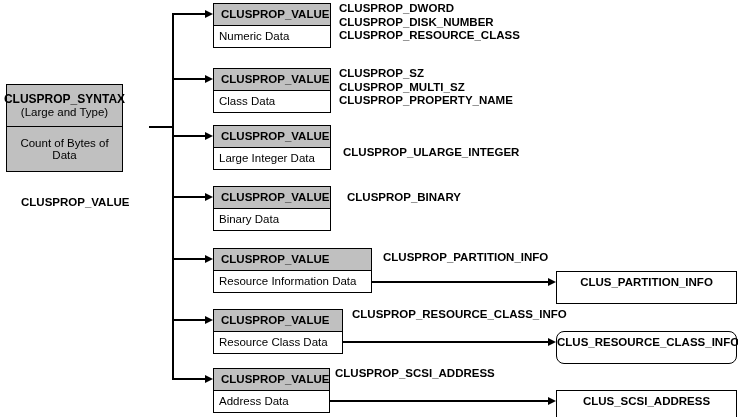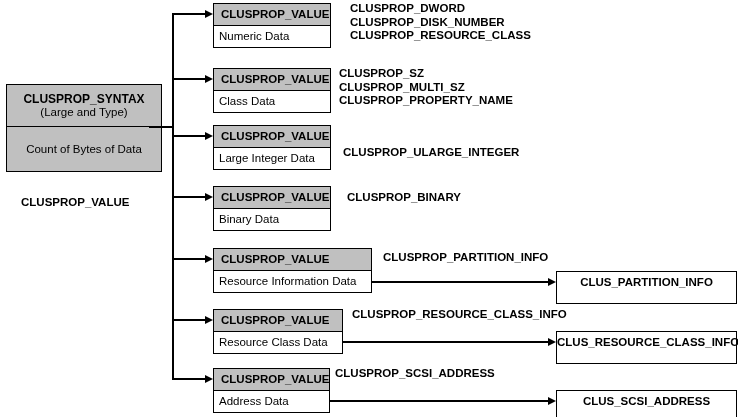--- a/index.html
+++ b/index.html
@@ -11,21 +11,21 @@
   html,body{margin:0;padding:0;}
   body{background:var(--bg);font-family:"Liberation Sans",sans-serif;color:var(--text);}
   .canvas{position:relative;width:738px;height:417px;background:var(--bg);overflow:hidden;
           font-size:11.5px;}
   .hline{position:absolute;height:2px;background:var(--line);}
   .vline{position:absolute;width:2px;background:var(--line);}
   .arrow{position:absolute;width:0;height:0;
          border-top:4px solid transparent;border-bottom:4px solid transparent;
          border-left:8px solid var(--line);}
   
-  .root-box{position:absolute;left:6px;top:84px;width:156px;height:88px;
+  .root-box{position:absolute;left:6px;top:84px;width:117px;height:88px;
             background:var(--fill);border:1px solid var(--line);box-sizing:border-box;}
   .root-top{height:42px;border-bottom:1px solid var(--line);box-sizing:border-box;
             display:flex;flex-direction:column;align-items:center;justify-content:center;
             text-align:center;line-height:13px;}
   .root-top .ttl{font-weight:bold;font-size:12px;}
   .root-bottom{height:44px;display:flex;align-items:center;justify-content:center;text-align:center;}
   .caption{position:absolute;left:21px;top:196px;font-weight:bold;white-space:nowrap;}
   
   .vbox{position:absolute;left:213px;border:1px solid var(--line);background:var(--bg);
         box-sizing:border-box;height:45px;}
@@ -70,21 +70,21 @@
   <div class="arrow" style="left:205px;top:255px;"></div>
   <div class="hline" style="left:172px;top:319px;width:33px;"></div>
   <div class="arrow" style="left:205px;top:316px;"></div>
   <div class="hline" style="left:172px;top:378px;width:33px;"></div>
   <div class="arrow" style="left:205px;top:375px;"></div>
 
   <div class="vbox" style="top:3px;width:118px;">
     <div class="hdr">CLUSPROP_VALUE</div>
     <div class="bdy">Numeric Data</div>
   </div>
-  <div class="labels" style="left:350px;top:2px;">
+  <div class="labels" style="left:339px;top:2px;">
     <div>CLUSPROP_DWORD</div>
     <div>CLUSPROP_DISK_NUMBER</div>
     <div>CLUSPROP_RESOURCE_CLASS</div>
   </div>
 
   <div class="vbox" style="top:68px;width:118px;">
     <div class="hdr">CLUSPROP_VALUE</div>
     <div class="bdy">Class Data</div>
   </div>
   <div class="labels" style="left:339px;top:67px;">
@@ -122,21 +122,21 @@
 
   <div class="vbox" style="top:309px;width:130px;">
     <div class="hdr">CLUSPROP_VALUE</div>
     <div class="bdy">Resource Class Data</div>
   </div>
   <div class="labels" style="left:352px;top:308px;">
     <div>CLUSPROP_RESOURCE_CLASS_INFO</div>
   </div>
   <div class="hline" style="left:343px;top:341px;width:205px;"></div>
   <div class="arrow" style="left:548px;top:338px;"></div>
-  <div class="tbox" style="top:331px;">CLUS_RESOURCE_CLASS_INFO</div>
+  <div class="tbox" style="top:331px;border-radius:8px;">CLUS_RESOURCE_CLASS_INFO</div>
 
   <div class="vbox" style="top:368px;width:117px;">
     <div class="hdr">CLUSPROP_VALUE</div>
     <div class="bdy">Address Data</div>
   </div>
   <div class="labels" style="left:335px;top:367px;">
     <div>CLUSPROP_SCSI_ADDRESS</div>
   </div>
   <div class="hline" style="left:330px;top:400px;width:218px;"></div>
   <div class="arrow" style="left:548px;top:397px;"></div>

